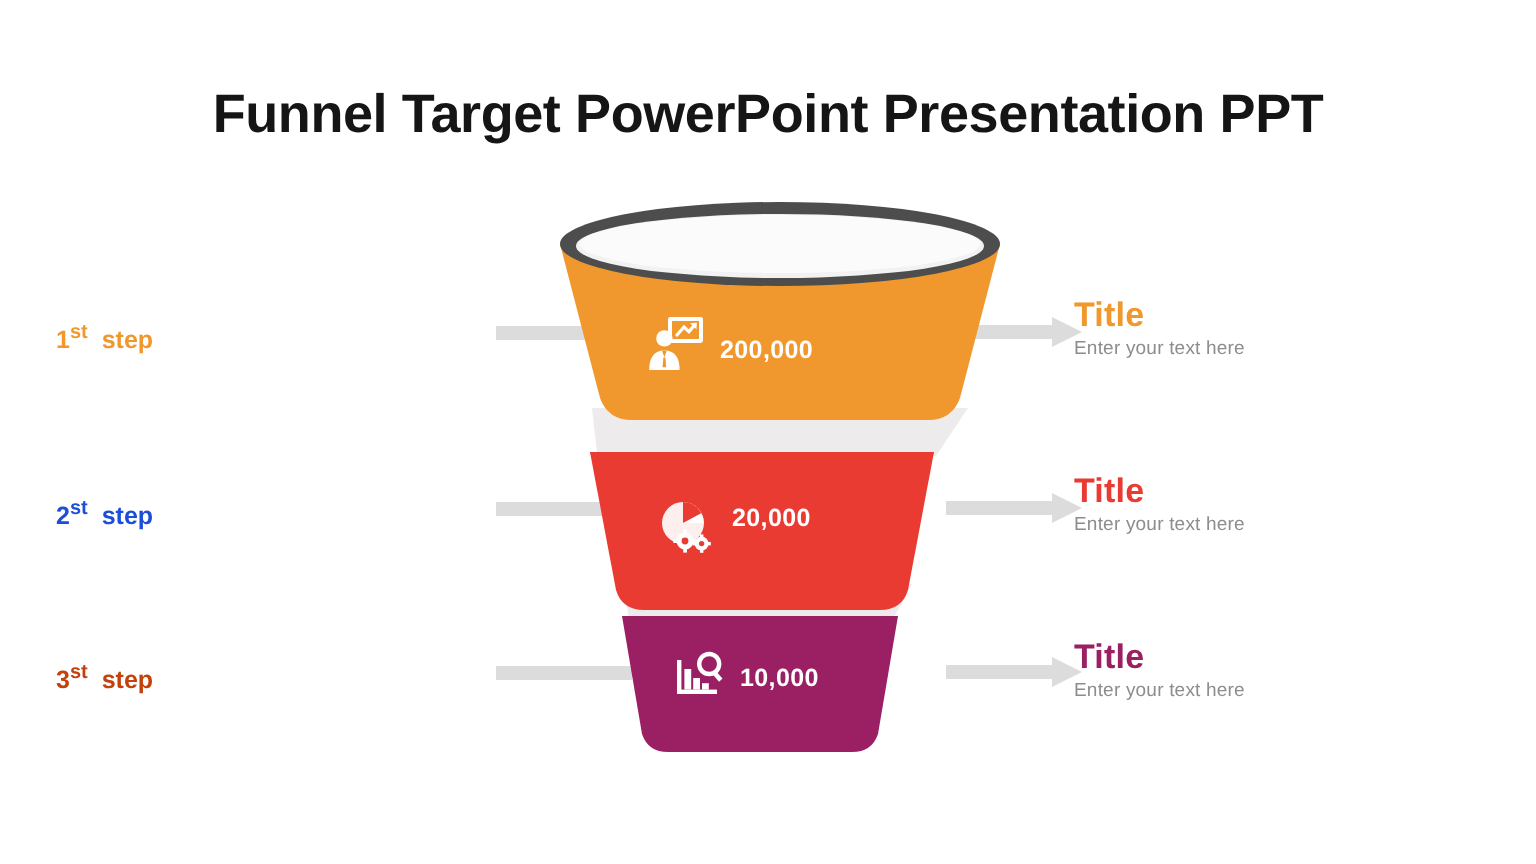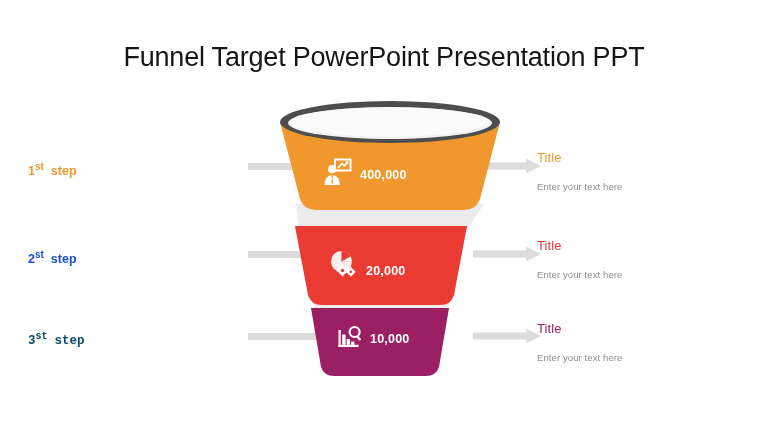--- a/index.html
+++ b/index.html
@@ -17,21 +17,21 @@
   }
 
   
   #slide-title {
     position: absolute;
     top: 42px;
     left: 0;
     width: 768px;
     text-align: center;
     font-size: 27px;
-    font-weight: normal;
+    font-weight: bold;
     color: #151515;
     letter-spacing: -0.2px;
     white-space: nowrap;
   }
 
   
   .step-label {
     position: absolute;
     left: 28px;
     width: 120px;
@@ -76,30 +76,30 @@
   
   .info-block {
     position: absolute;
     left: 537px;
     width: 200px;
   }
   #info-block-1 { top: 150px; }
   #info-block-2 { top: 238px; }
   #info-block-3 { top: 321px; }
   .info-title {
-    font-size: 13px;
-    font-weight: normal;
+    font-size: 17px;
+    font-weight: bold;
     line-height: 15px;
     letter-spacing: 0.1px;
   }
   .info-sub {
     font-size: 9.5px;
     color: #8d8d8d;
     line-height: 15px;
-    margin-top: 14px;
+    margin-top: 2px;
     letter-spacing: 0.1px;
   }
 
   
   #funnel-graphic {
     position: absolute;
     top: 100px;
     left: 268px;
     width: 244px;
     height: 285px;
@@ -108,21 +108,21 @@
 
   .funnel-value {
     position: absolute;
     color: #ffffff;
     font-size: 12.5px;
     font-weight: bold;
     letter-spacing: 0.2px;
     white-space: nowrap;
   }
   #funnel-value-1 { top: 168px; left: 360px; }
-  #funnel-value-2 { top: 264px; left: 366px; }
+  #funnel-value-2 { top: 252px; left: 366px; }
   #funnel-value-3 { top: 332px; left: 370px; }
 
   .funnel-icon {
     position: absolute;
   }
   #funnel-icon-1 { top: 157px; left: 323px; }
   #funnel-icon-2 { top: 249px; left: 329px; }
   #funnel-icon-3 { top: 325px; left: 337px; }
 </style>
 </head>
@@ -131,21 +131,21 @@
 <div id="slide-title">Funnel Target PowerPoint Presentation PPT</div>
 
 <div class="step-label" id="step-label-1" style="color:#F0982D;">
   <span class="ord">1</span><span class="sup">st</span><span class="word">step</span>
 </div>
 
 <div class="step-label" id="step-label-2" style="color:#1d4ed8;">
   <span class="ord">2</span><span class="sup">st</span><span class="word">step</span>
 </div>
 
-<div class="step-label" id="step-label-3" style="color:#0c4a6e;font-family:Liberation Mono, monospace;">
+<div class="step-label" id="step-label-3" style="color:#c2410c;">
   <span class="ord">3</span><span class="sup">st</span><span class="word">step</span>
 </div>
 
 <div class="left-bar" id="left-bar-1"></div>
 <div class="left-bar" id="left-bar-2"></div>
 <div class="left-bar" id="left-bar-3"></div>
 
 <div class="right-arrow" id="right-arrow-1">
   <svg width="70" height="18" viewBox="0 0 70 18">
     <rect x="0" y="5.5" width="53" height="7" fill="#dcdcdc"></rect>
@@ -259,21 +259,21 @@
 
     <rect x="5.2" y="9.5" width="3.4" height="10.3" fill="#ffffff"></rect>
     <rect x="9.6" y="14.0" width="3.4" height="5.8" fill="#ffffff"></rect>
     <rect x="14.0" y="16.6" width="3.4" height="3.2" fill="#ffffff"></rect>
 
     <circle cx="17.6" cy="7.0" r="5.0" fill="none" stroke="#ffffff" stroke-width="2.2"></circle>
     <rect x="20.4" y="10.4" width="2.3" height="5.4" fill="#ffffff" transform="rotate(-42 21.5 13)"></rect>
   </svg>
 </div>
 
-<div class="funnel-value" id="funnel-value-1">400,000</div>
+<div class="funnel-value" id="funnel-value-1">200,000</div>
 <div class="funnel-value" id="funnel-value-2">20,000</div>
 <div class="funnel-value" id="funnel-value-3">10,000</div>
 
 <div class="info-block" id="info-block-1">
   <div class="info-title" style="color:#F0982D;">Title</div>
   <div class="info-sub">Enter your text here</div>
 </div>
 
 <div class="info-block" id="info-block-2">
   <div class="info-title" style="color:#EA3B33;">Title</div>

